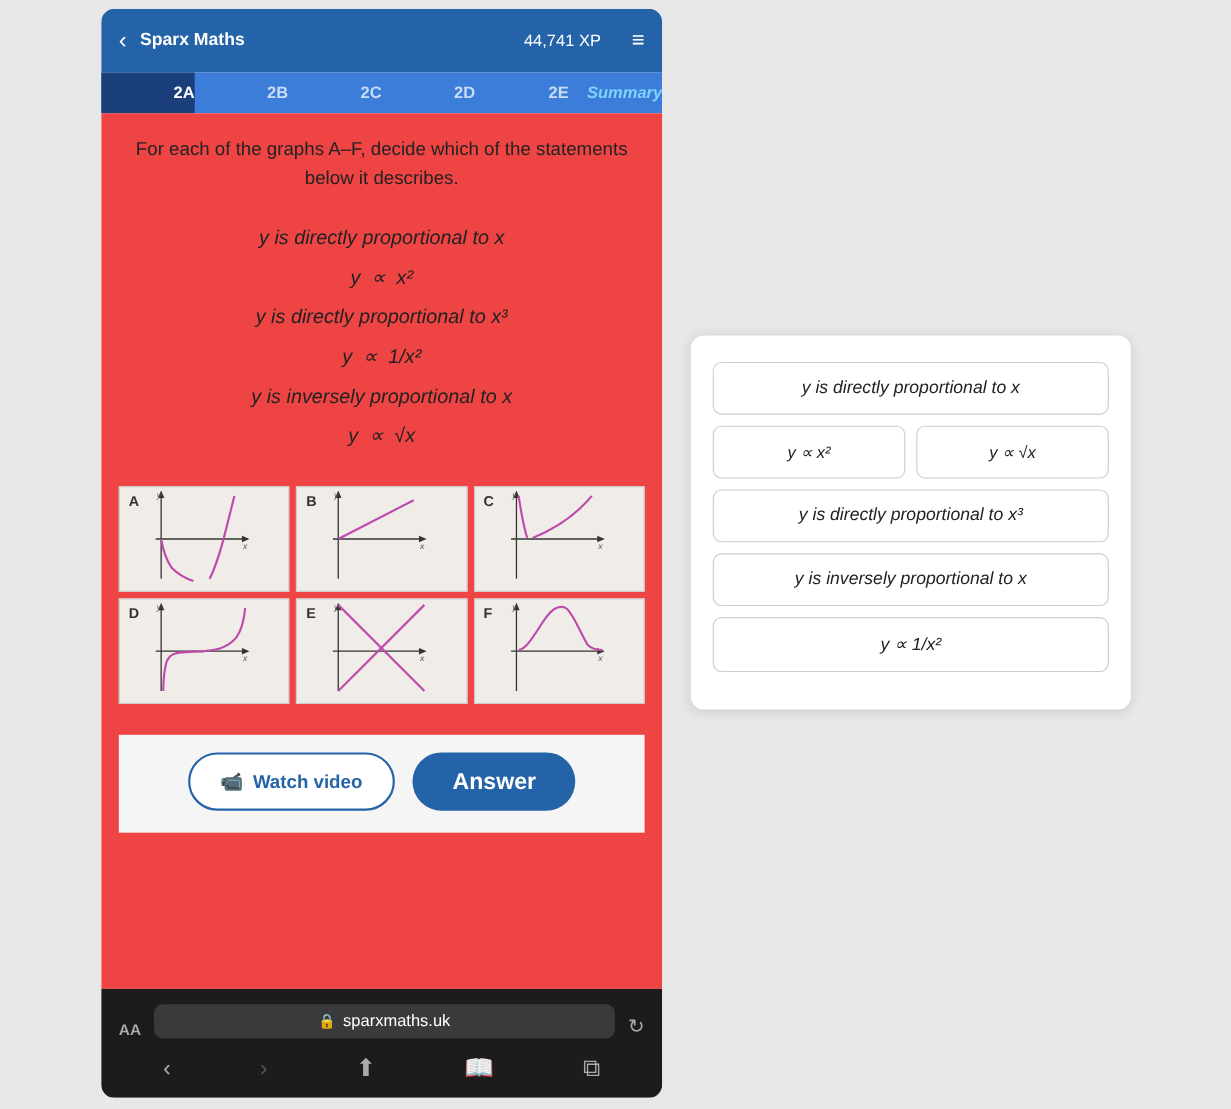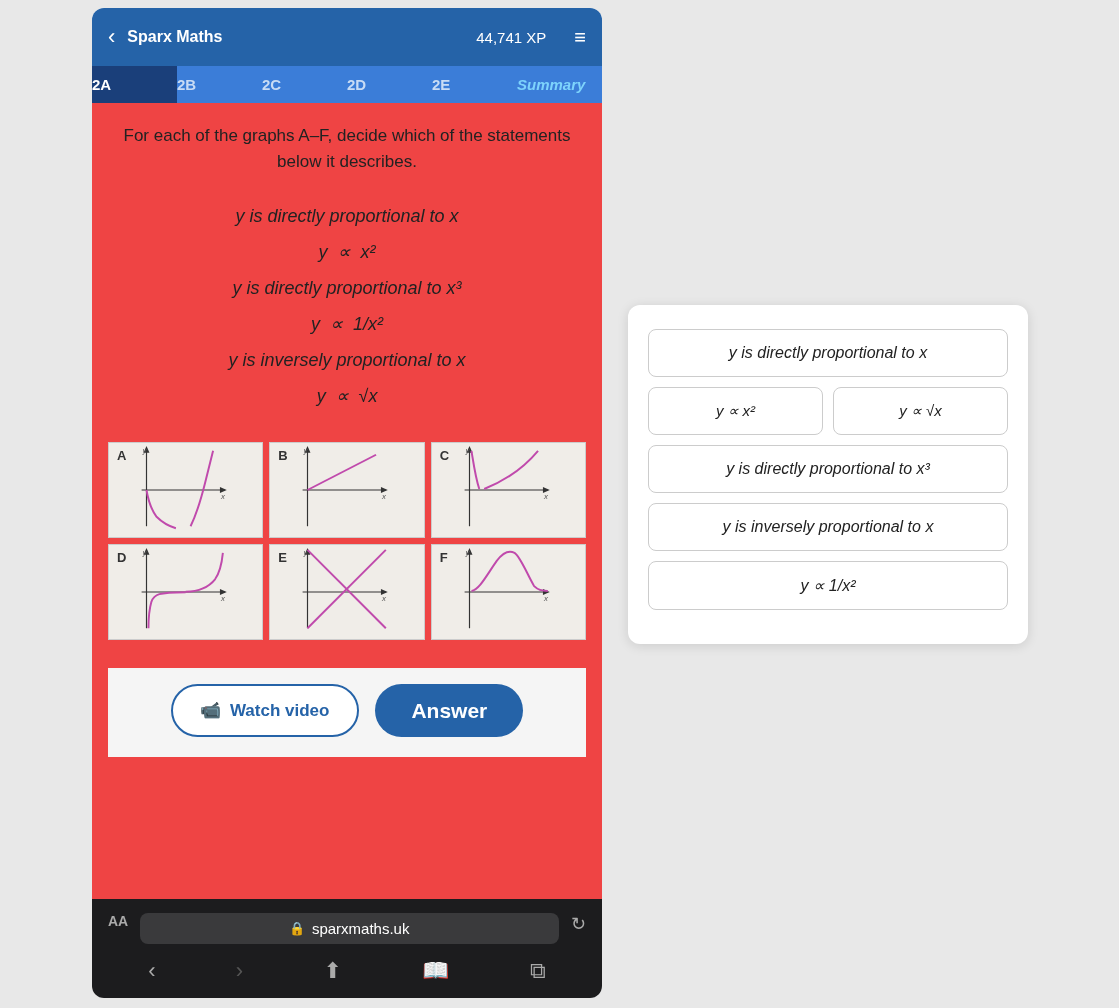--- a/index.html
+++ b/index.html
@@ -58,21 +58,21 @@
     }
 
     
     .tab-bar {
       display: flex;
       background: #3b7dd8;
       flex-shrink: 0;
     }
     .tab {
       flex: 1;
-      text-align: left;
+      text-align: right;
       padding: 10px 0;
       color: #c8dcf5;
       font-size: 15px;
       font-weight: 600;
       cursor: pointer;
     }
     .tab.active {
       background: #1a3f7a;
       color: white;
     }
@@ -164,21 +164,21 @@
     }
 
     
     .browser-bar {
       background: #1c1c1e;
       padding: 14px 16px;
       flex-shrink: 0;
     }
     .browser-url-row {
       display: flex;
-      align-items: flex-start;
+      align-items: flex-end;
       gap: 12px;
     }
     .browser-aa {
       color: #aaa;
       font-size: 14px;
       font-weight: 600;
     }
     .browser-url {
       flex: 1;
       background: #3a3a3c;

